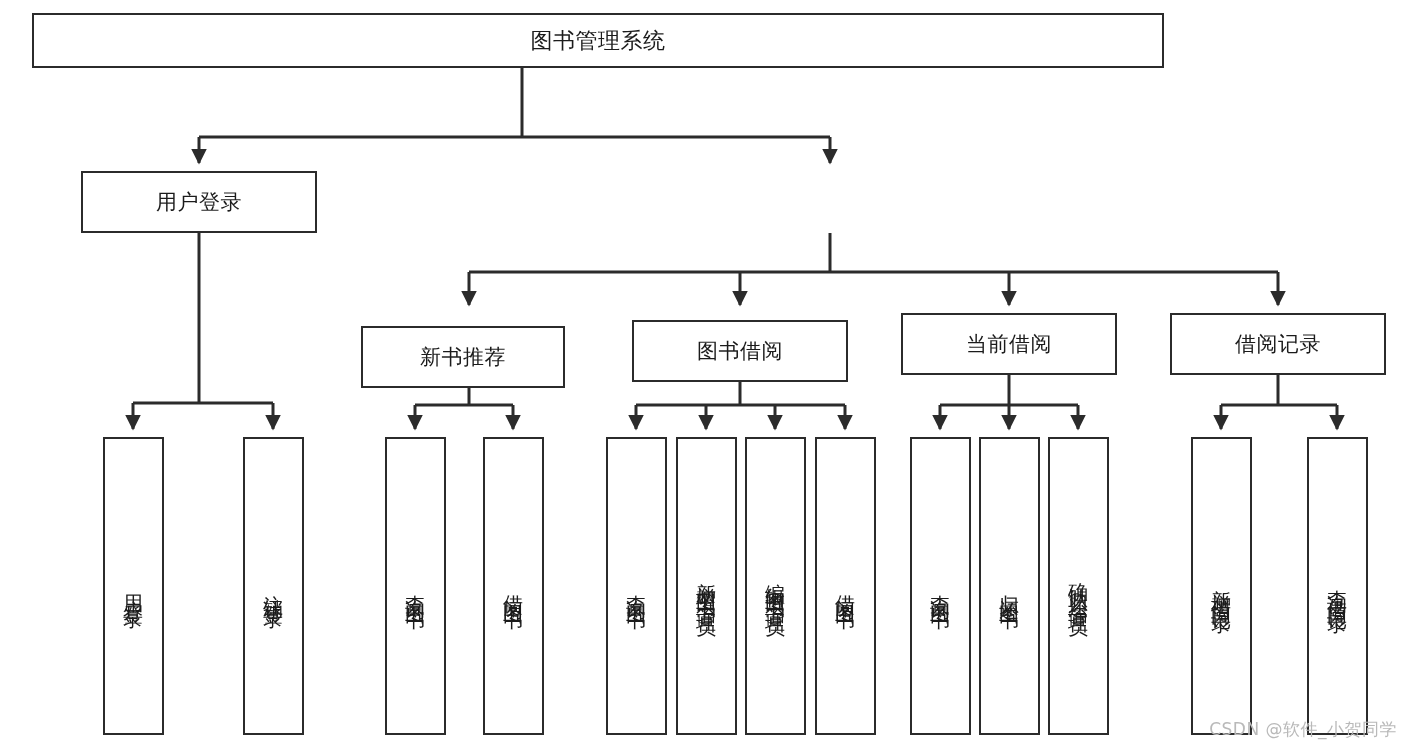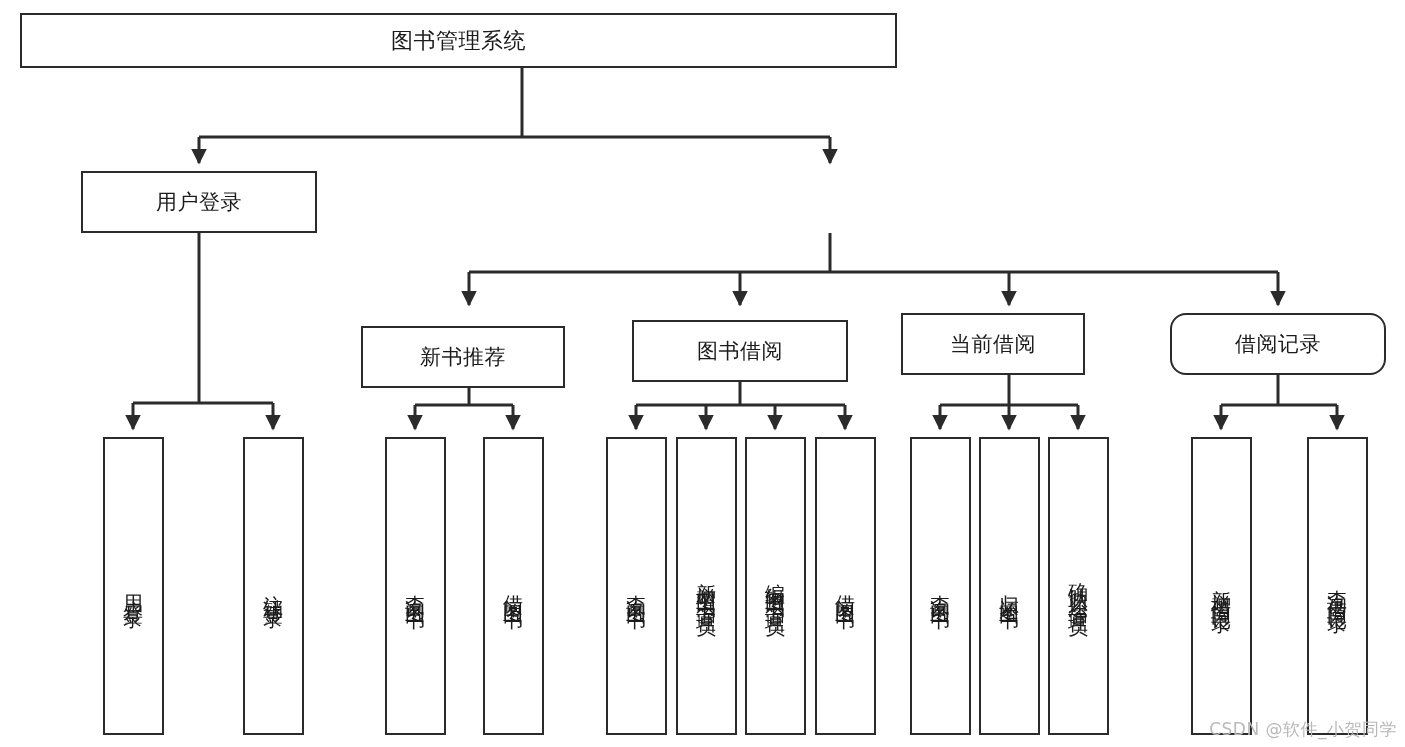--- a/index.html
+++ b/index.html
@@ -125,42 +125,42 @@
       <path d="M 1009 405 L 1009 429" marker-end="url(#arrow)"></path>
       <path d="M 1078 405 L 1078 429" marker-end="url(#arrow)"></path>
 
       <path d="M 1278 375 L 1278 405"></path>
       <path d="M 1221 405 L 1337 405"></path>
       <path d="M 1221 405 L 1221 429" marker-end="url(#arrow)"></path>
       <path d="M 1337 405 L 1337 429" marker-end="url(#arrow)"></path>
     </g>
   </svg>
 
-  <div class="node root horiz" style="left:20px; top:13px; width:877px; height:55px;">
+  <div class="node root horiz" style="left:32px; top:13px; width:1132px; height:55px;">
     <span class="node-label">图书管理系统</span>
   </div>
 
   <div class="node horiz" style="left:81px; top:171px; width:236px; height:62px;">
     <span class="node-label">用户登录</span>
   </div>
 
 
   <div class="node horiz" style="left:361px; top:326px; width:204px; height:62px;">
     <span class="node-label">新书推荐</span>
   </div>
 
   <div class="node horiz" style="left:632px; top:320px; width:216px; height:62px;">
     <span class="node-label">图书借阅</span>
   </div>
 
-  <div class="node horiz" style="left:901px; top:313px; width:184px; height:62px;">
+  <div class="node horiz" style="left:901px; top:313px; width:216px; height:62px;">
     <span class="node-label">当前借阅</span>
   </div>
 
-  <div class="node horiz" style="left:1170px; top:313px; width:216px; height:62px;border-radius:16px;">
+  <div class="node horiz" style="left:1170px; top:313px; width:216px; height:62px;">
     <span class="node-label">借阅记录</span>
   </div>
 
   <div class="node vert" style="left:103px; top:437px; width:61px; height:298px;">
     <span class="node-label">用户登录</span>
   </div>
   <div class="node vert" style="left:243px; top:437px; width:61px; height:298px;">
     <span class="node-label">注销登录</span>
   </div>
 

